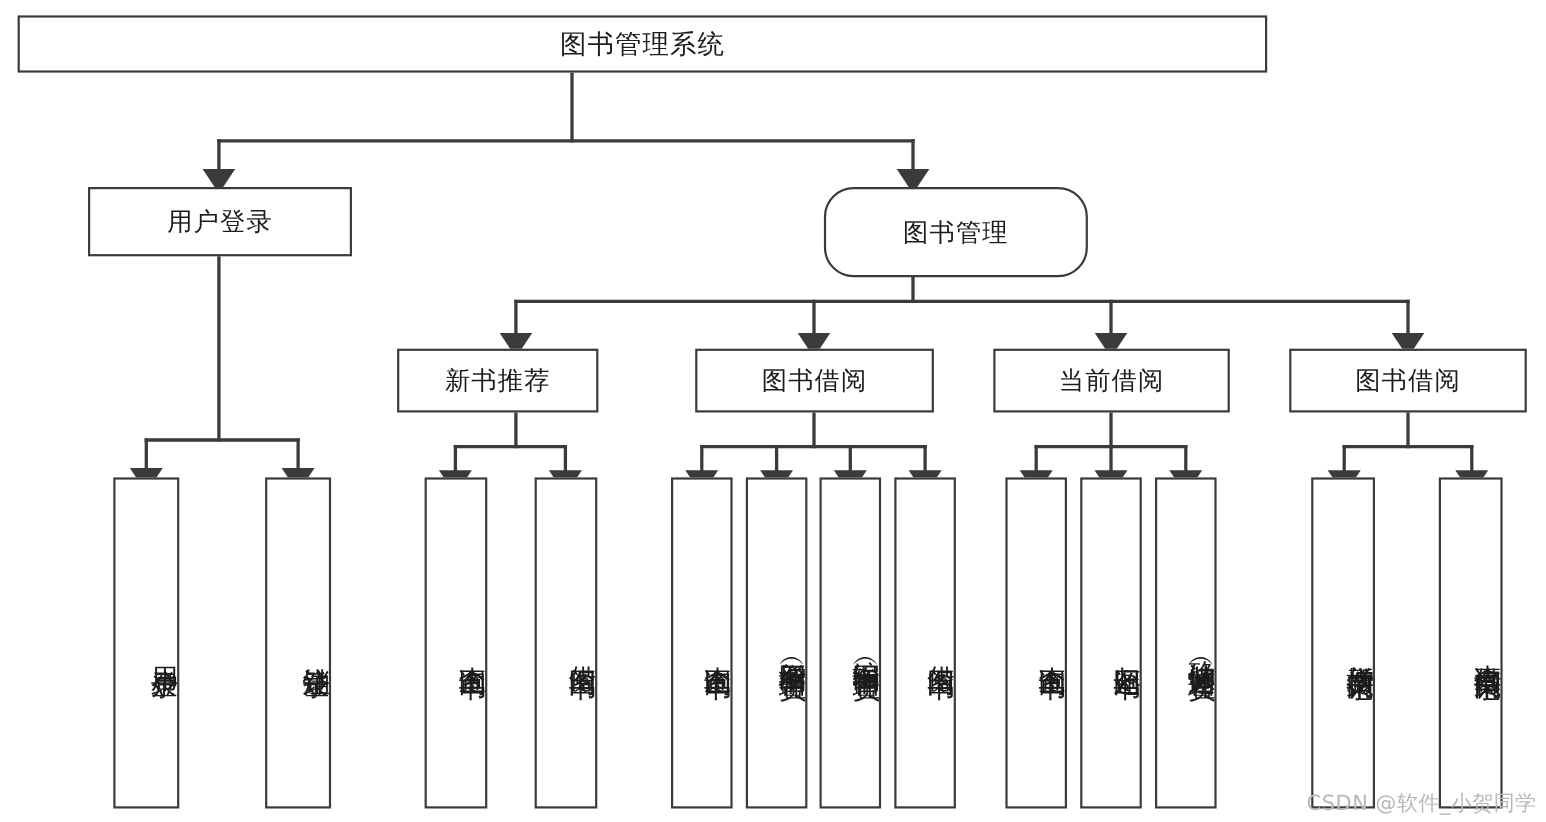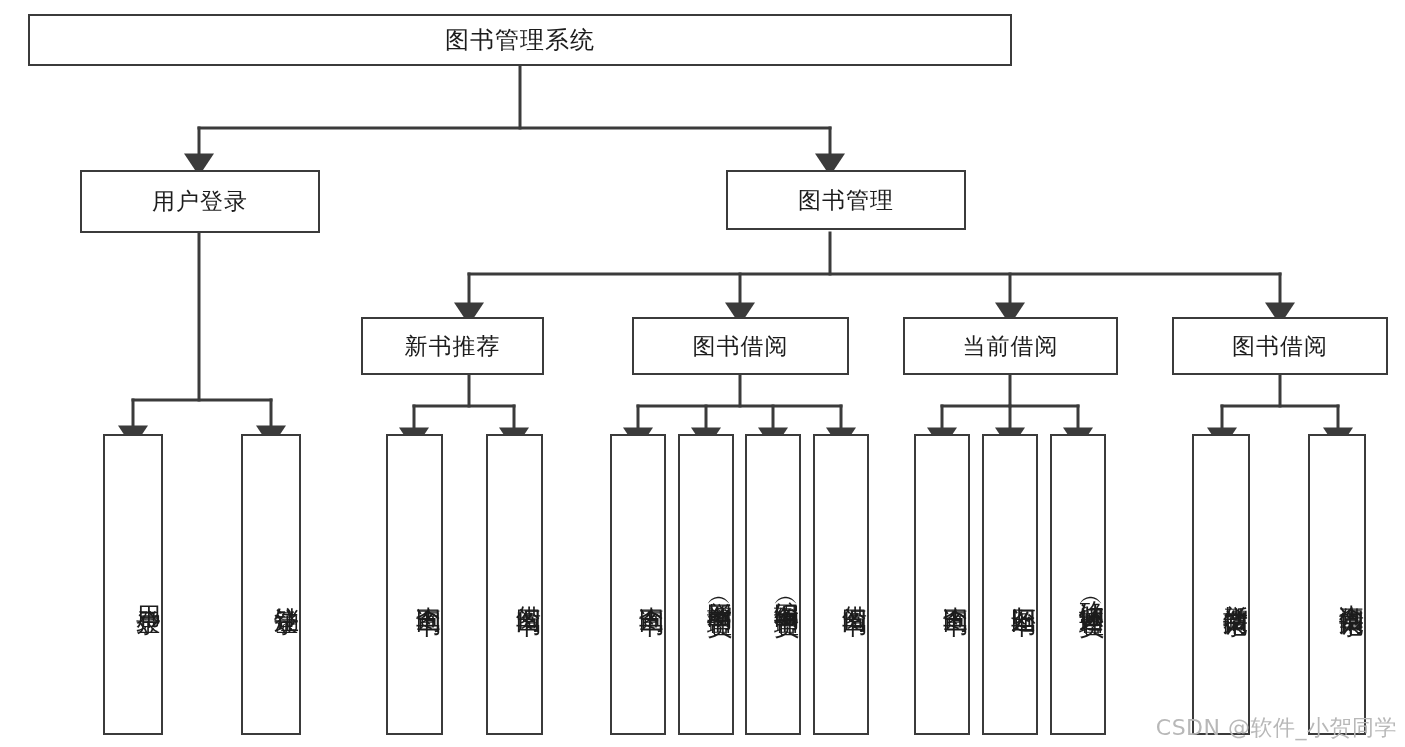--- a/index.html
+++ b/index.html
@@ -47,21 +47,21 @@
     writing-mode:vertical-rl;
     text-orientation:upright;
     display:block;
     white-space:nowrap;
   }
   #root-node{font-size:24px;}
   #watermark{
     position:absolute;
     right:8px;
     bottom:4px;
-    font-size:22px;
+    font-size:19px;
     color:#b8b8b8;
     letter-spacing:0.5px;
     white-space:nowrap;
     font-family:"DejaVu Sans",sans-serif;
   }
 </style>
 </head>
 <body>
 
 <div id="diagram">
@@ -109,29 +109,29 @@
       <path d="M1010,406 L1010,434" marker-end="url(#arrow)"></path>
       <path d="M1078,406 L1078,434" marker-end="url(#arrow)"></path>
 
       <path d="M1280,375 L1280,406"></path>
       <path d="M1222,406 L1338,406"></path>
       <path d="M1222,406 L1222,434" marker-end="url(#arrow)"></path>
       <path d="M1338,406 L1338,434" marker-end="url(#arrow)"></path>
     </g>
   </svg>
 
-  <div class="node horiz" id="root-node" style="left:28px;top:14px;width:984px;height:52px;text-align:right;">
+  <div class="node horiz" id="root-node" style="left:16px;top:14px;width:1136px;height:52px;text-align:right;">
     <span>图书管理系统</span>
   </div>
 
   <div class="node horiz" style="left:80px;top:170px;width:240px;height:63px;">
     <span>用户登录</span>
   </div>
 
-  <div class="node horiz" style="left:726px;top:170px;width:240px;height:60px;">
+  <div class="node horiz" style="left:749px;top:170px;width:240px;height:82px;border-radius:27px;">
     <span>图书管理</span>
   </div>
 
   <div class="node horiz" style="left:361px;top:317px;width:183px;height:58px;">
     <span>新书推荐</span>
   </div>
 
   <div class="node horiz" style="left:632px;top:317px;width:217px;height:58px;">
     <span>图书借阅</span>
   </div>

